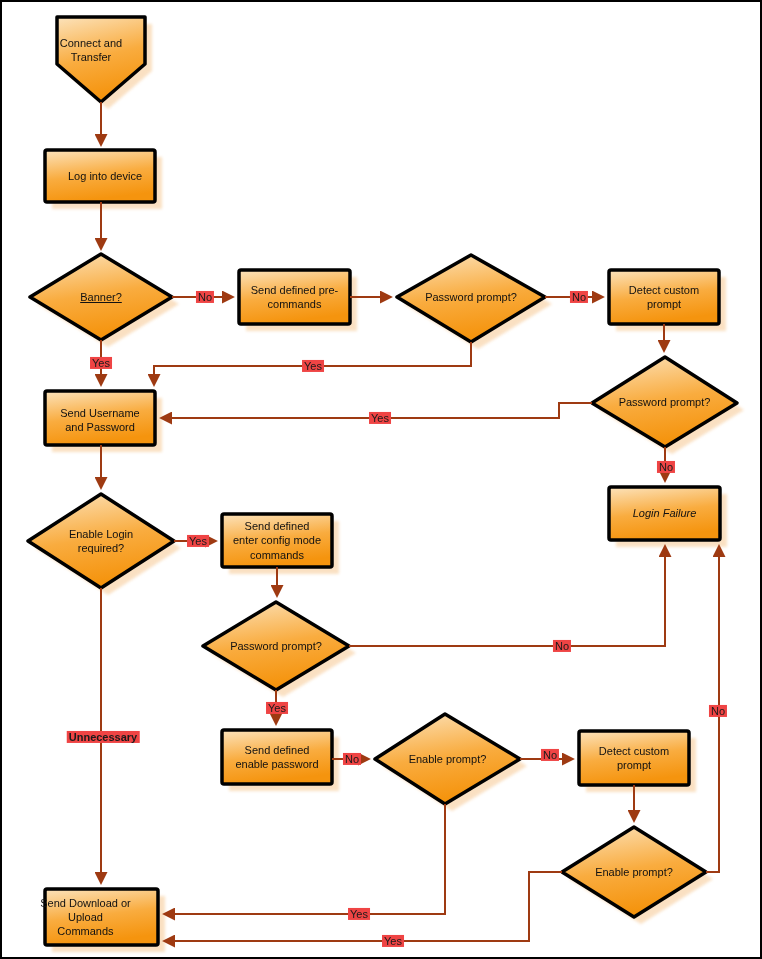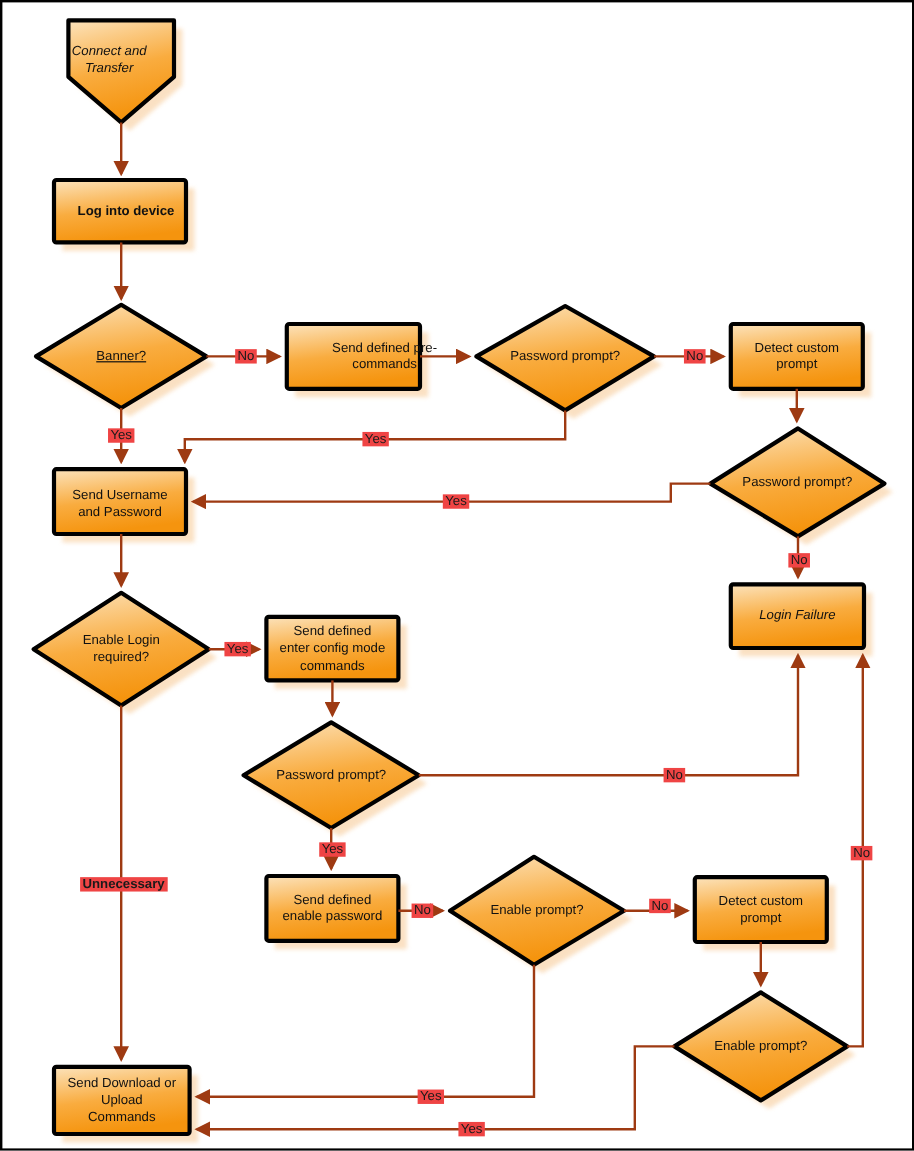--- a/index.html
+++ b/index.html
@@ -110,46 +110,46 @@
       <path d="M330,757 L367,757"></path>
       <path d="M518,757 L571,757"></path>
       <path d="M632,783 L632,819"></path>
       <path d="M443,802 L443,912 L162,912"></path>
       <path d="M560,870 L527,870 L527,939 L162,939"></path>
       <path d="M704,870 L717,870 L717,544"></path>
       <path d="M99,586 L99,881"></path>
     </g>
   </svg>
 
-  <div class="node-label" style="left:55px;top:15px;width:68px;height:66px;font-style:italic;">Connect and
+  <div class="node-label" style="left:55px;top:15px;width:68px;height:66px;">Connect and
 Transfer</div>
-  <div class="node-label" style="left:43px;top:148px;width:120px;height:52px;font-weight:bold;">Log into device</div>
+  <div class="node-label" style="left:43px;top:148px;width:120px;height:52px;">Log into device</div>
   <div class="node-label" style="left:28px;top:252px;width:142px;height:86px;text-decoration:underline;">Banner?</div>
-  <div class="node-label" style="left:237px;top:268px;width:111px;height:54px;margin-left:26px;">Send defined pre-
+  <div class="node-label" style="left:237px;top:268px;width:111px;height:54px;">Send defined pre-
 commands</div>
   <div class="node-label" style="left:395px;top:253px;width:148px;height:84px;">Password prompt?</div>
   <div class="node-label" style="left:607px;top:268px;width:110px;height:54px;">Detect custom
 prompt</div>
   <div class="node-label" style="left:590px;top:355px;width:145px;height:90px;">Password prompt?</div>
   <div class="node-label" style="left:43px;top:389px;width:110px;height:58px;">Send Username
 and Password</div>
   <div class="node-label" style="left:26px;top:492px;width:146px;height:94px;text-align:center;">Enable Login
 required?</div>
   <div class="node-label" style="left:220px;top:512px;width:110px;height:53px;">Send defined
 enter config mode
 commands</div>
   <div class="node-label" style="left:201px;top:600px;width:146px;height:88px;">Password prompt?</div>
   <div class="node-label" style="left:607px;top:485px;width:111px;height:53px;font-style:italic;">Login Failure</div>
   <div class="node-label" style="left:220px;top:728px;width:110px;height:54px;">Send defined
 enable password</div>
   <div class="node-label" style="left:373px;top:712px;width:145px;height:90px;">Enable prompt?</div>
   <div class="node-label" style="left:577px;top:729px;width:110px;height:54px;">Detect custom
 prompt</div>
   <div class="node-label" style="left:560px;top:825px;width:144px;height:90px;">Enable prompt?</div>
-  <div class="node-label" style="left:43px;top:887px;width:113px;height:56px;border-radius:23px;">Send Download or
+  <div class="node-label" style="left:27px;top:887px;width:113px;height:56px;border-radius:23px;">Send Download or
 Upload
 Commands</div>
 
   <div class="edge-label" style="left:203px;top:295px;">No</div>
   <div class="edge-label" style="left:99px;top:361px;">Yes</div>
   <div class="edge-label" style="left:311px;top:364px;">Yes</div>
   <div class="edge-label" style="left:577px;top:295px;">No</div>
   <div class="edge-label" style="left:378px;top:416px;">Yes</div>
   <div class="edge-label" style="left:664px;top:465px;">No</div>
   <div class="edge-label" style="left:196px;top:539px;">Yes</div>

